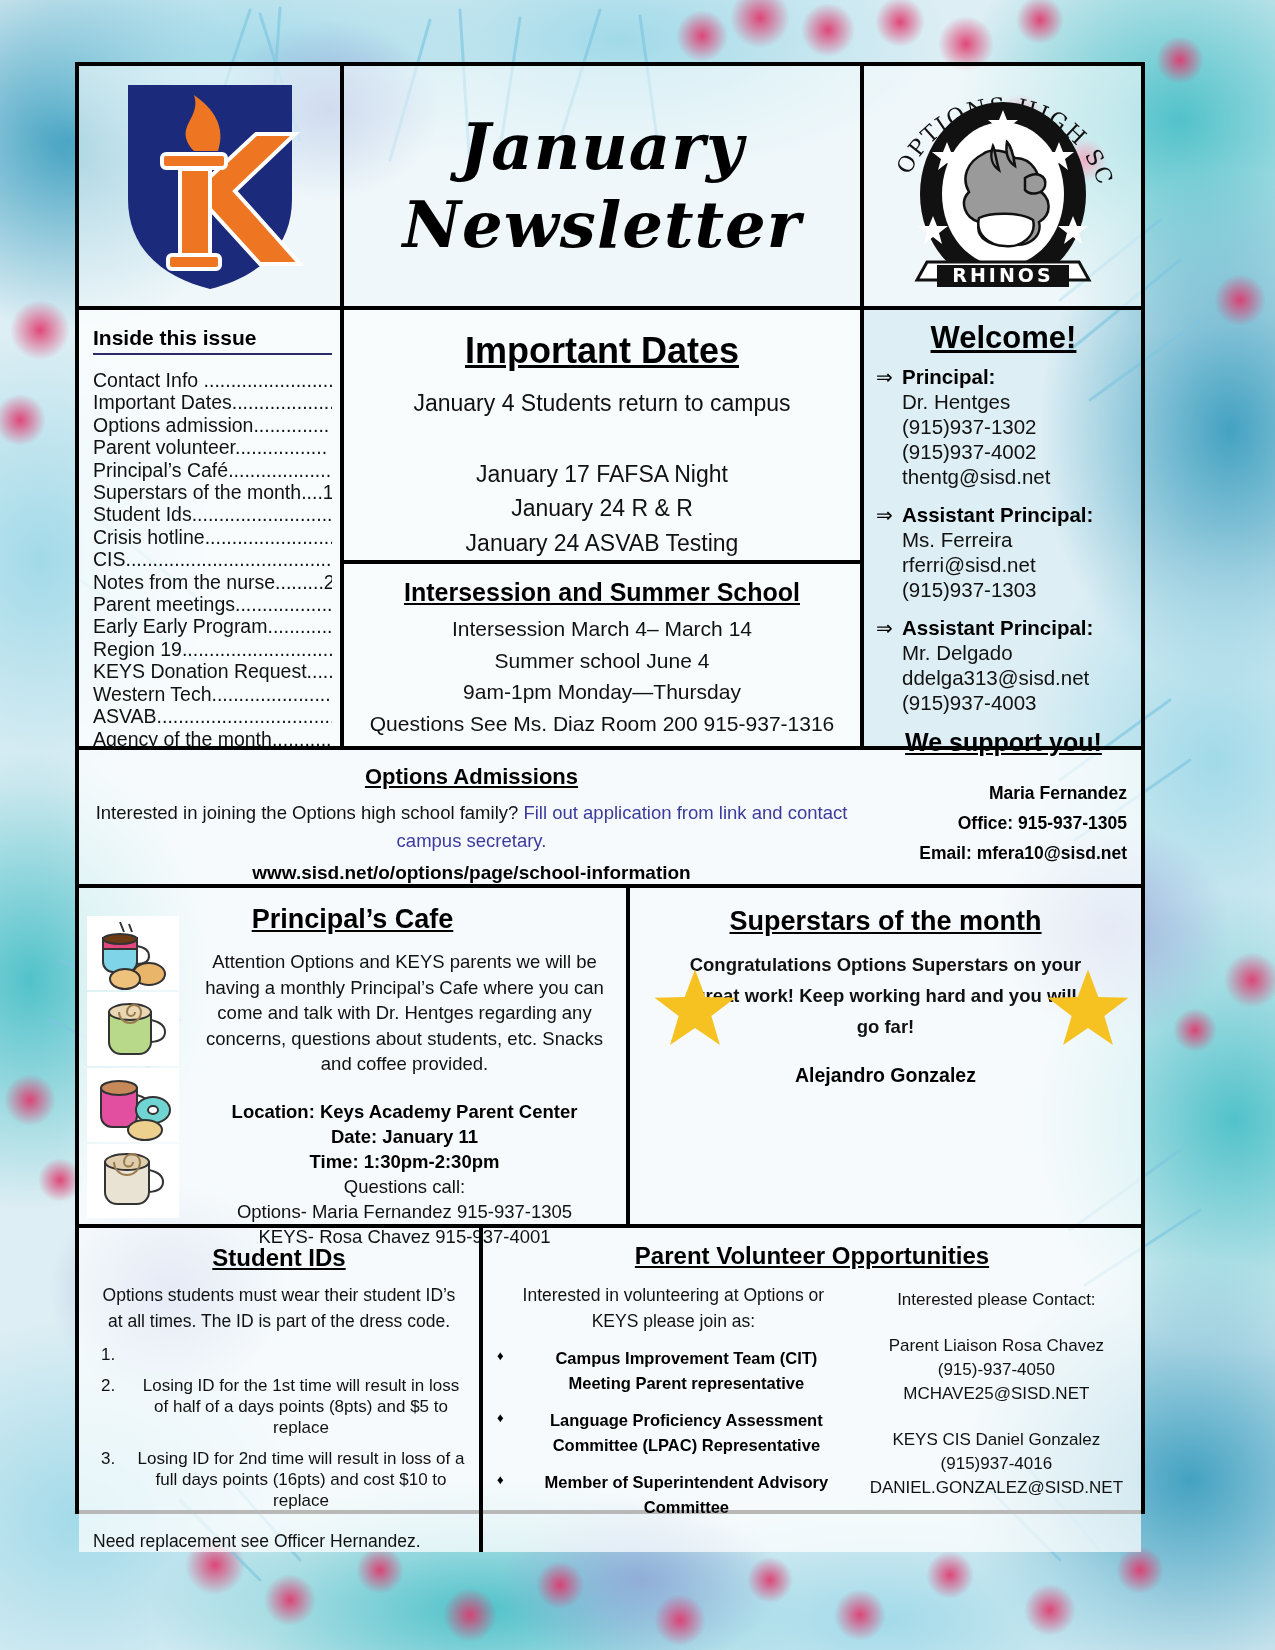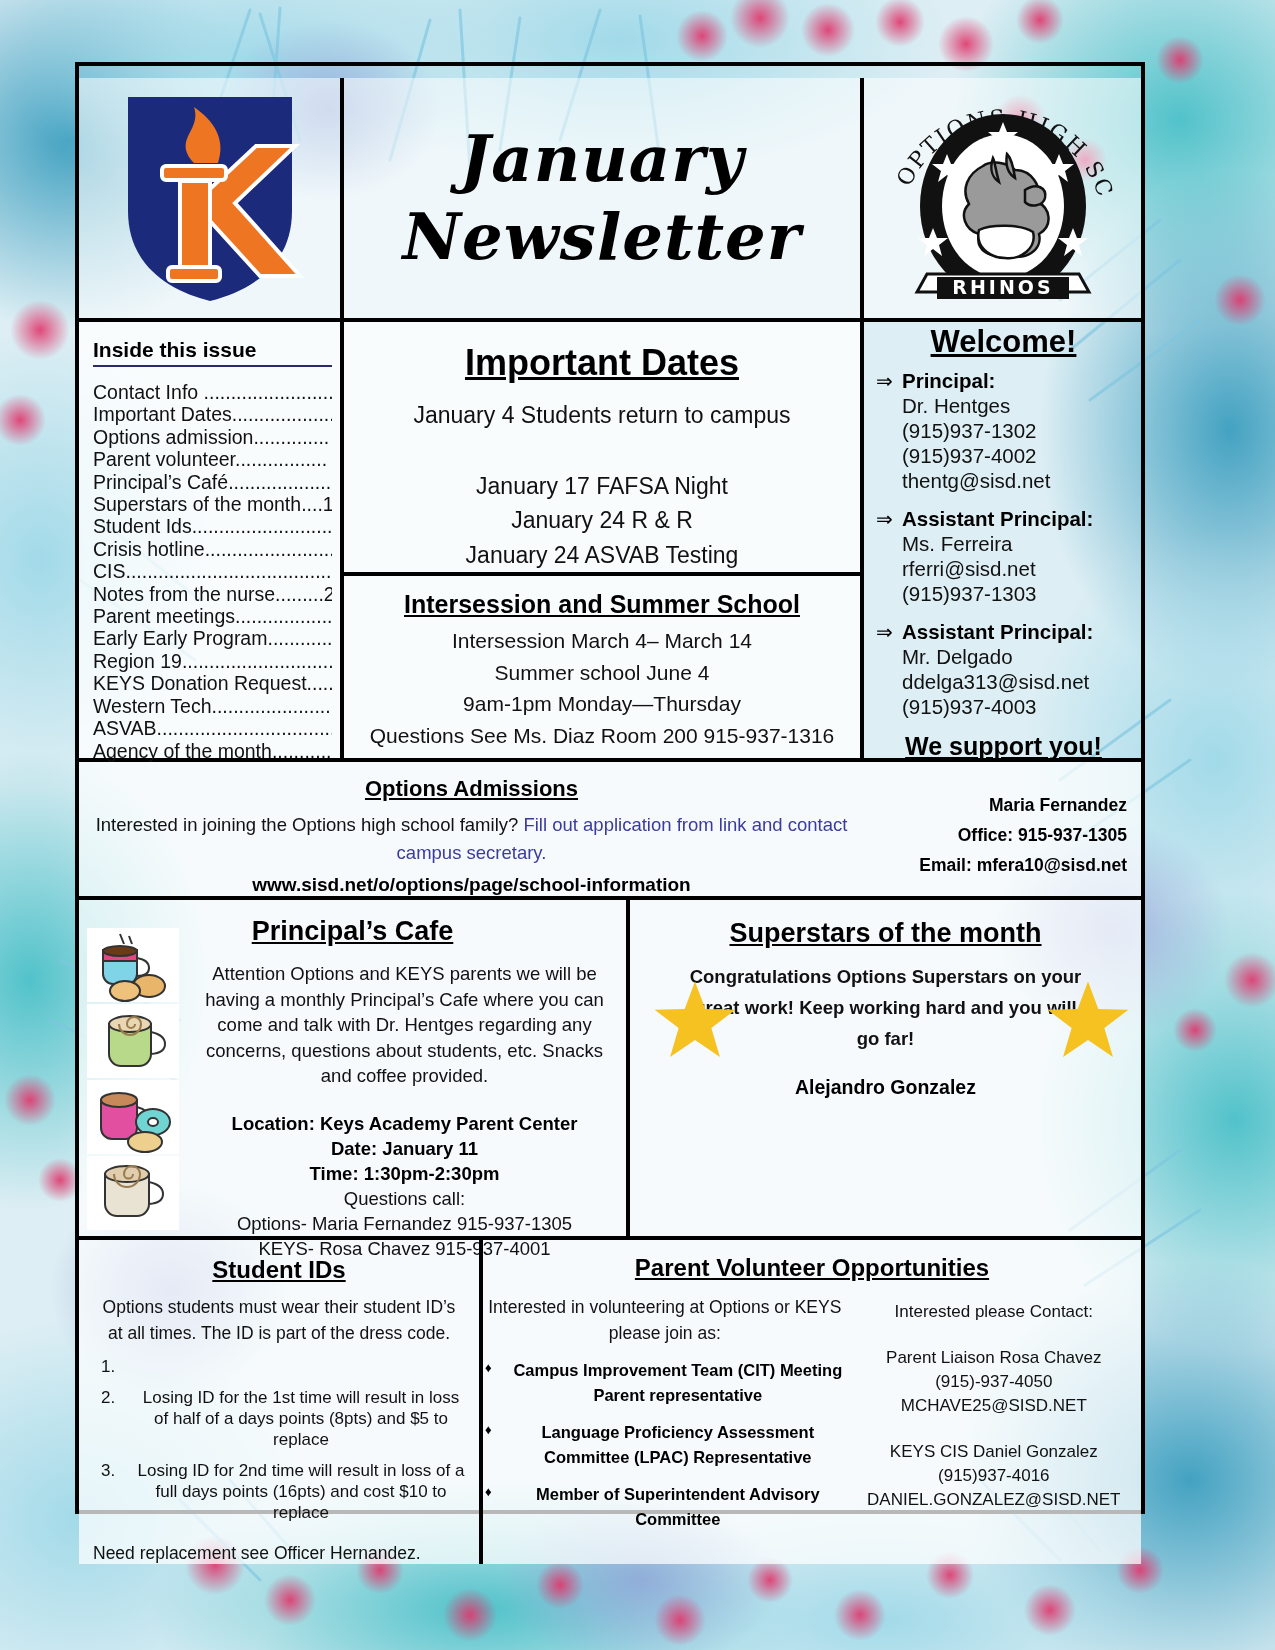--- a/index.html
+++ b/index.html
@@ -23,21 +23,21 @@
   }
   .rowband{display:flex;border-bottom:4px solid #000;box-sizing:border-box;}
   .rowband:last-child{border-bottom:none;}
   .cellbox{box-sizing:border-box;position:relative;}
   .vsep{border-right:4px solid #000;}
 
   .wash{background:rgba(255,255,255,0.80);}
   .wash2{background:rgba(255,255,255,0.72);}
 
   
-  #masthead{height:266px;margin-top:12px;}
+  #masthead{height:266px;}
   #logo-left{width:265px;display:flex;align-items:center;justify-content:center;background:rgba(255,255,255,0.55);}
   #title-cell{flex:1;display:flex;align-items:center;justify-content:center;background:rgba(255,255,255,0.55);}
   #logo-right{width:277px;display:flex;align-items:center;justify-content:center;background:rgba(255,255,255,0.55);}
   #newsletter-title{
     font-family:"DejaVu Serif", serif;
     font-style:italic;font-weight:700;
     font-size:64px;line-height:1.22;text-align:center;color:#000;
     letter-spacing:1px;
   }
 
@@ -52,21 +52,21 @@
   #dates-col{flex:1;display:flex;flex-direction:column;}
   #dates-top{flex:0 0 247px;padding:14px 18px 0 18px;border-bottom:4px solid #000;box-sizing:border-box;}
   #dates-bottom{flex:1;padding:12px 18px 0 18px;box-sizing:border-box;}
   .sec-title{text-align:center;font-weight:bold;color:#000;text-decoration:underline;}
   #dates-top .sec-title{font-size:36px;margin:6px 0 14px;}
   #dates-bottom .sec-title{font-size:25px;margin:2px 0 6px;}
   .date-line{text-align:center;font-size:23px;line-height:1.5;color:#111;}
   .date-line.sm{font-size:21px;}
   .gap{height:36px;}
 
-  #welcome{width:277px;padding:0 10px 0 12px;box-sizing:border-box;}
+  #welcome{width:277px;padding:8px 10px 0 12px;box-sizing:border-box;}
   #welcome .w-title{text-align:center;font-size:31px;font-weight:bold;text-decoration:underline;margin:2px 0 8px;}
   .contact-blk{display:flex;margin-bottom:13px;}
   .arrow{width:26px;flex:0 0 26px;font-size:20px;line-height:26px;color:#000;}
   .contact-body{flex:1;}
   .contact-body .role{font-weight:bold;font-size:20.5px;line-height:25px;color:#000;}
   .contact-body .det{font-size:20.5px;line-height:25px;color:#111;}
   #support{text-align:center;font-size:25px;font-weight:bold;text-decoration:underline;margin-top:4px;}
 
   
   #band3{height:140px;}
@@ -106,21 +106,21 @@
   #ids .sec-title{font-size:24px;margin:6px 0 10px;}
   #ids-intro{text-align:center;font-size:17.5px;line-height:26px;color:#111;}
   .id-item{display:flex;margin-top:10px;font-size:17px;line-height:21px;color:#111;}
   .id-item .num{width:36px;flex:0 0 36px;text-align:left;padding-left:8px;}
   .id-item .txt{flex:1;text-align:center;}
   #ids-foot{text-align:left;font-size:17.5px;margin-top:20px;color:#111;}
 
   #pv{flex:1;display:flex;padding:10px 0 0 0;box-sizing:border-box;flex-direction:column;}
   #pv .sec-title{font-size:24px;margin:4px 0 12px;}
   #pv-cols{display:flex;flex:1;}
-  #pv-left{flex:1.35;padding:0 8px 0 2px;box-sizing:border-box;}
+  #pv-left{flex:1.35;padding:0 8px 0 14px;box-sizing:border-box;}
   #pv-right{flex:1;padding:6px 14px 0 8px;box-sizing:border-box;text-align:center;}
   #pv-intro{text-align:center;font-size:17.5px;line-height:26px;color:#111;}
   .pv-item{display:flex;margin-top:12px;}
   .pv-item .dia{width:26px;flex:0 0 26px;font-size:13px;color:#000;padding-top:2px;}
   .pv-item .txt{flex:1;text-align:center;font-size:16.5px;font-weight:bold;line-height:25px;color:#000;}
   .pv-r{font-size:17px;line-height:24px;color:#111;}
   .pv-gap{height:22px;}
 </style>
 </head>
 <body>

